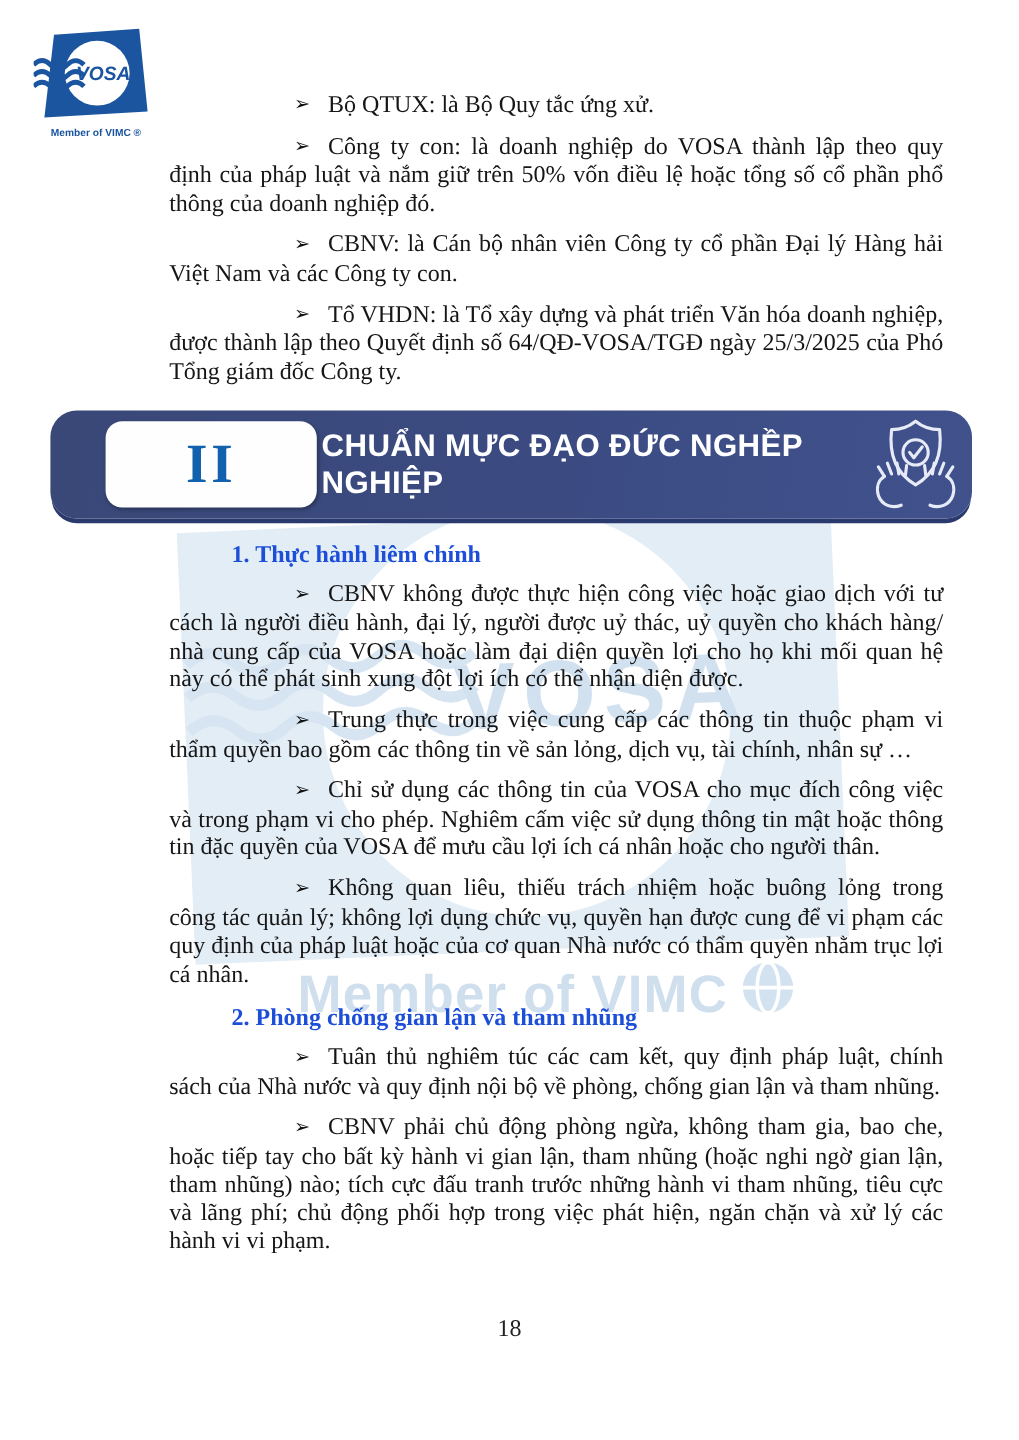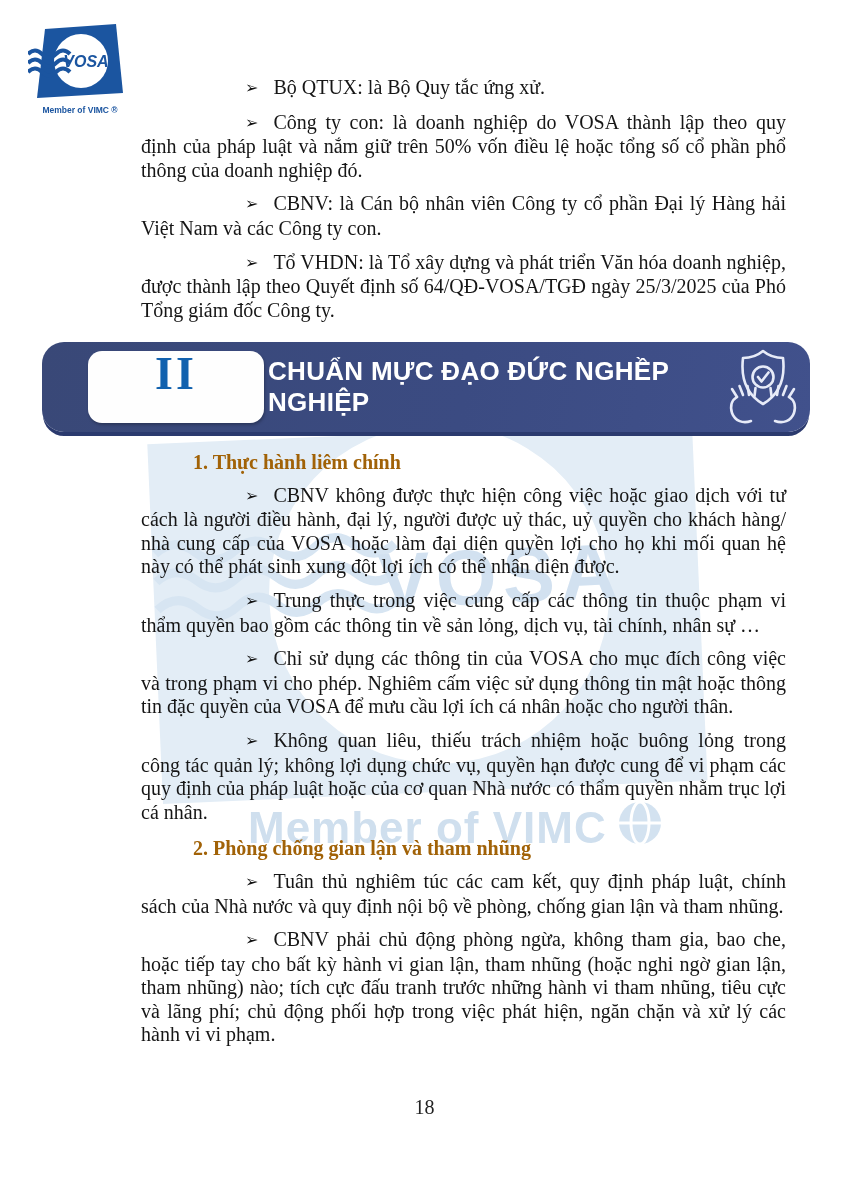--- a/index.html
+++ b/index.html
@@ -10,31 +10,31 @@
   
   .watermark{position:absolute;left:0;top:0;width:849px;height:1200px;z-index:0;pointer-events:none;}
   
   .logo{position:absolute;top:20px;left:28px;z-index:2;}
   
   .content{position:absolute;left:103px;width:645px;z-index:1;margin-left:38px;}
   .content.defs{top:76px;}
   .content.secs{top:438px;}
   p.bp{margin:0 0 10px 0;font-size:20px;line-height:23.6px;text-align:justify;text-indent:52px;}
   .bullet{display:inline-block;margin-right:15px;font-size:16px;transform:translateY(-1px);color:#111;}
-  h3.sh{margin:13px 0 9px 0;font-size:20px;line-height:23.6px;color:#a16207;text-indent:52px;font-weight:700;}
+  h3.sh{margin:13px 0 9px 0;font-size:20px;line-height:23.6px;color:#1d4ed8;text-indent:52px;font-weight:700;}
   
   .banner{
     position:absolute;top:342px;left:42px;width:768px;height:90px;z-index:1;
     background:linear-gradient(100deg,#394877 0%,#3b4b82 55%,#41518c 100%);
     border-radius:22px;display:flex;align-items:center;
     box-shadow:0 5px 0 -1px #2b3a6e;
   }
   .pill{
     margin-left:46px;width:176px;height:72px;background:#fefefe;border-radius:14px;
-    display:flex;justify-content:center;flex:0 0 auto;
+    display:flex;align-items:center;justify-content:center;flex:0 0 auto;
     box-shadow:1px 2px 3px rgba(0,0,0,0.25);
   }
   .numeral{font-family:"Liberation Serif","DejaVu Serif",serif;font-weight:700;font-size:46px;color:#1161ae;letter-spacing:3px;line-height:1;}
   .banner-title{
     flex:1;text-align:left;font-family:"Liberation Sans","DejaVu Sans",sans-serif;
     font-weight:700;font-size:26px;color:#ffffff;letter-spacing:0.3px;padding:0 4px;
   }
   .banner-icon{width:86px;height:88px;margin-right:4px;flex:0 0 auto;}
   
   .pageno{position:absolute;top:1096px;left:0;width:100%;text-align:center;font-size:20px;color:#222;z-index:1;}

